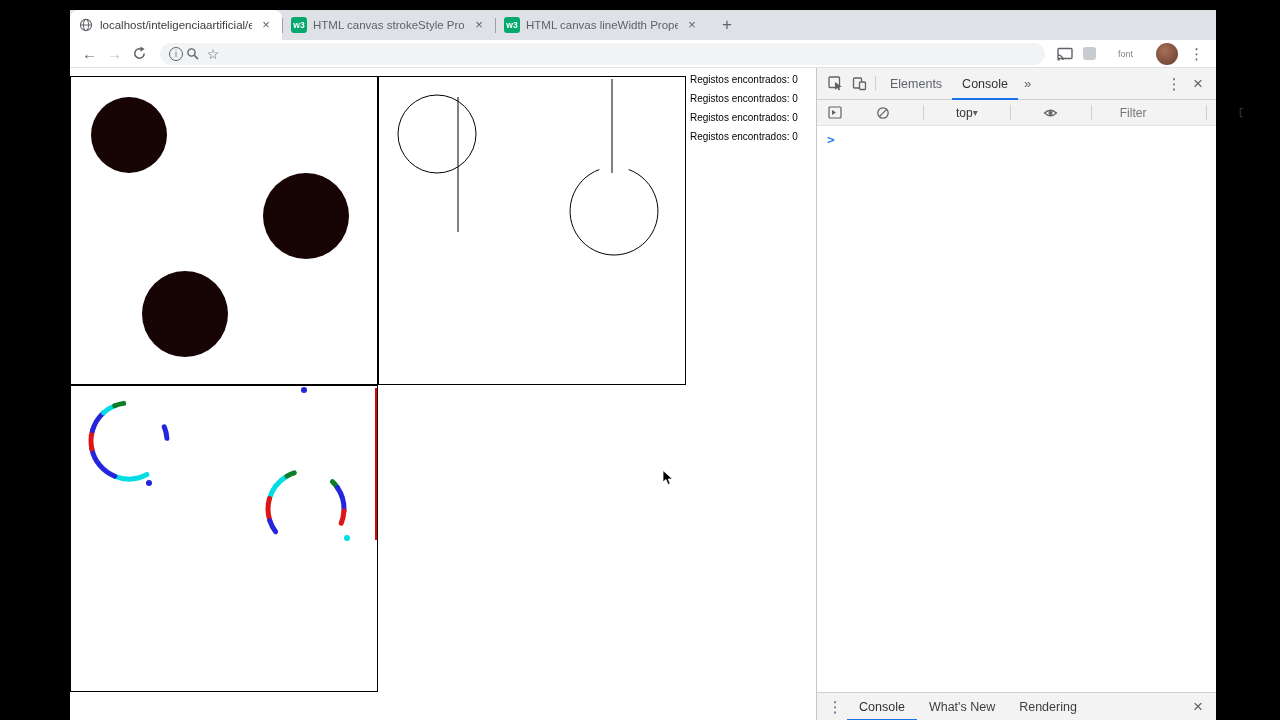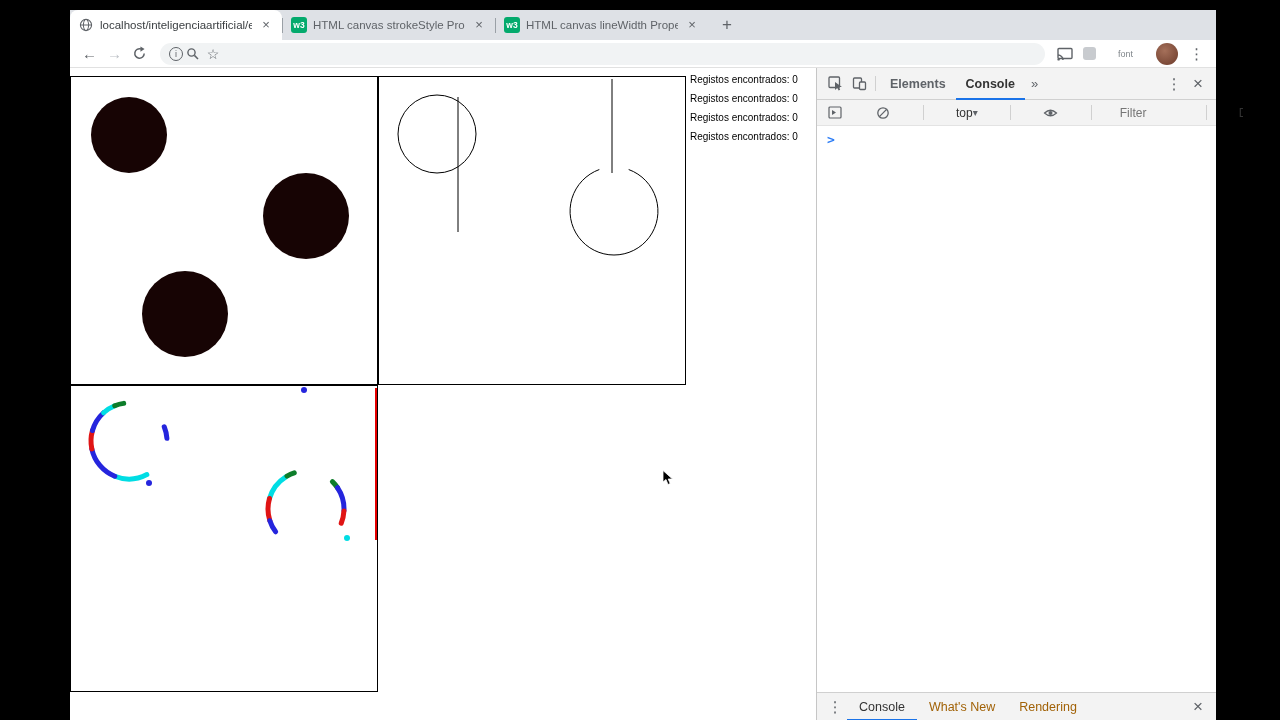--- a/index.html
+++ b/index.html
@@ -36,33 +36,33 @@
   .cv { position:absolute; background:#fff; border:1px solid #000; }
   .results { position:absolute; left:620px; top:2px; font-size:10px; line-height:19px; color:#000; white-space:nowrap; }
   .cursor { position:absolute; left:592px; top:402px; }
 
   
   .devtools { width:400px; border-left:1px solid #c6c6c6; display:flex; flex-direction:column; background:#fff; }
   .dt-header { height:32px; background:#f3f3f3; border-bottom:1px solid #d0d0d0; display:flex; align-items:center; padding:0 6px; flex-shrink:0; }
   .dt-toolbar { height:26px; background:#f3f3f3; border-bottom:1px solid #e3e3e3; display:flex; align-items:center; padding:0 6px; flex-shrink:0;gap:24px; }
   .dt-icon { width:24px; height:22px; display:flex; align-items:center; justify-content:center; color:#5f6368; font-size:15px; flex-shrink:0; }
   .dt-sep { width:1px; height:15px; background:#d0d0d0; margin:0 4px; flex-shrink:0; }
-  .dt-tab { height:32px; line-height:32px; padding:0 10px; font-size:12.5px; color:#5f6368;font-weight:bold; }
+  .dt-tab { height:32px; line-height:32px; padding:0 10px; font-size:12.5px; color:#5f6368; }
   .dt-tab.active { color:#333; box-shadow:inset 0 -2px 0 #1a73e8; }
   .dt-more { font-size:13px; color:#5f6368; padding:0 6px; }
   .spacer { flex:1; }
   .dt-context { display:flex; align-items:center; justify-content:space-between; width:148px; font-size:12px; color:#333; padding:0 4px; }
   .caret { color:#5f6368; font-size:10px; }
   .dt-filter { border:none; background:transparent; outline:none; width:58px; font-size:12px; color:#0c4a6e; font-family:"Liberation Sans",sans-serif; }
   .dt-filter::placeholder { color:#757575; }
   .dt-levels { font-size:12px; color:#333; padding:0 4px; white-space:nowrap; overflow:hidden; }
   .dt-console { flex:1; background:#fff; min-height:0; }
   .prompt { display:inline-block; padding:6px 0 0 10px; color:#2b7cf6; font-family:"DejaVu Sans Mono",monospace; font-size:13px; font-weight:bold; }
   .dt-drawer { height:28px; background:#f3f3f3; border-top:1px solid #d0d0d0; display:flex; align-items:center; padding:0 6px; flex-shrink:0; }
-  .drawer-tab { height:28px; line-height:28px; padding:0 12px; font-size:12.5px; color:#a16207; white-space:nowrap; }
+  .drawer-tab { height:28px; line-height:28px; padding:0 12px; font-size:12.5px; color:#404040; white-space:nowrap; }
   .drawer-tab.active { color:#333; box-shadow:inset 0 -2px 0 #1a73e8; }
 </style>
 </head>
 <body>
 
 <div class="screen">
   <div class="browser">
 
     <div class="tabstrip">
       <div class="tab active">

